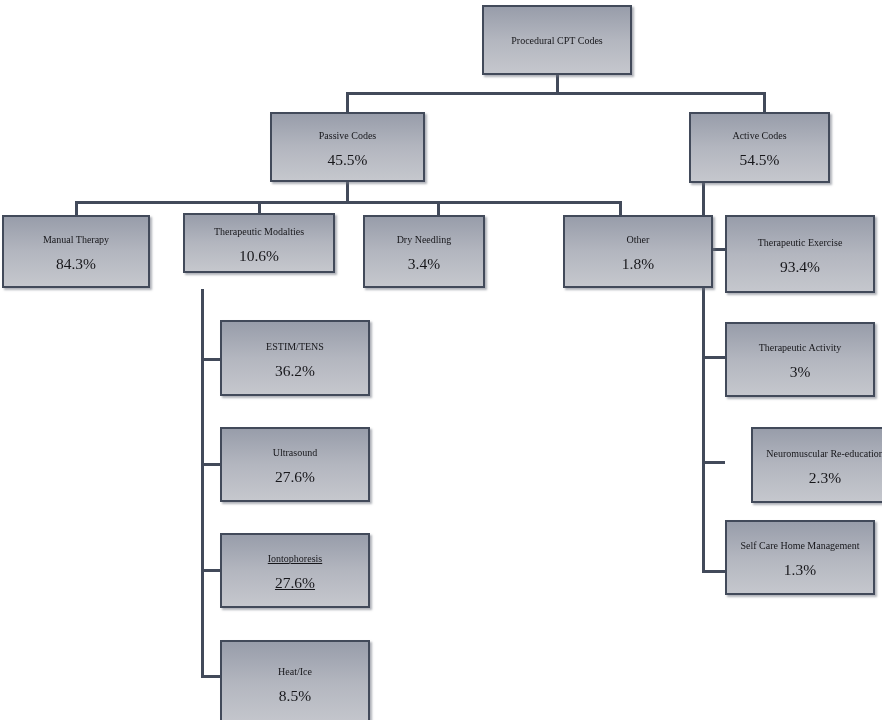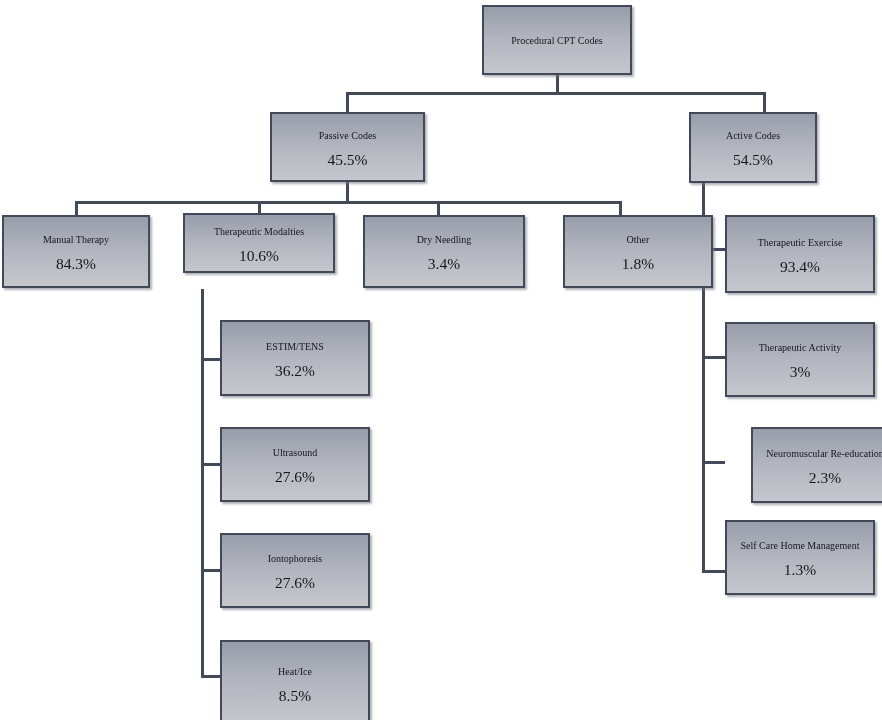--- a/index.html
+++ b/index.html
@@ -61,56 +61,56 @@
   <div class="node" style="left:482px; top:5px; width:150px; height:70px;">
     <div class="label">Procedural CPT Codes</div>
     <div class="pct" style="margin-top:0;"></div>
   </div>
 
   <div class="node" style="left:270px; top:112px; width:155px; height:70px;">
     <div class="label">Passive Codes</div>
     <div class="pct">45.5%</div>
   </div>
 
-  <div class="node" style="left:689px; top:112px; width:128px; height:71px;">
+  <div class="node" style="left:689px; top:112px; width:141px; height:71px;">
     <div class="label">Active Codes</div>
     <div class="pct">54.5%</div>
   </div>
 
   <div class="node" style="left:2px; top:215px; width:148px; height:73px;">
     <div class="label">Manual Therapy</div>
     <div class="pct">84.3%</div>
   </div>
 
   <div class="node" style="left:183px; top:213px; width:152px; height:60px;">
     <div class="label">Therapeutic Modalties</div>
     <div class="pct">10.6%</div>
   </div>
 
-  <div class="node" style="left:363px; top:215px; width:162px; height:73px;">
+  <div class="node" style="left:363px; top:215px; width:122px; height:73px;">
     <div class="label">Dry Needling</div>
     <div class="pct">3.4%</div>
   </div>
 
   <div class="node" style="left:563px; top:215px; width:150px; height:73px;">
     <div class="label">Other</div>
     <div class="pct">1.8%</div>
   </div>
 
   <div class="node" style="left:220px; top:320px; width:150px; height:76px;">
     <div class="label">ESTIM/TENS</div>
     <div class="pct">36.2%</div>
   </div>
 
   <div class="node" style="left:220px; top:427px; width:150px; height:75px;">
     <div class="label">Ultrasound</div>
     <div class="pct">27.6%</div>
   </div>
 
-  <div class="node" style="left:220px; top:533px; width:150px; height:75px;">
+  <div class="node" style="left:220px; top:533px; width:150px; height:75px;text-decoration:underline;">
     <div class="label">Iontophoresis</div>
     <div class="pct">27.6%</div>
   </div>
 
   <div class="node" style="left:220px; top:640px; width:150px; height:86px;">
     <div class="label">Heat/Ice</div>
     <div class="pct">8.5%</div>
   </div>
 
   <div class="node" style="left:725px; top:215px; width:150px; height:78px;">

